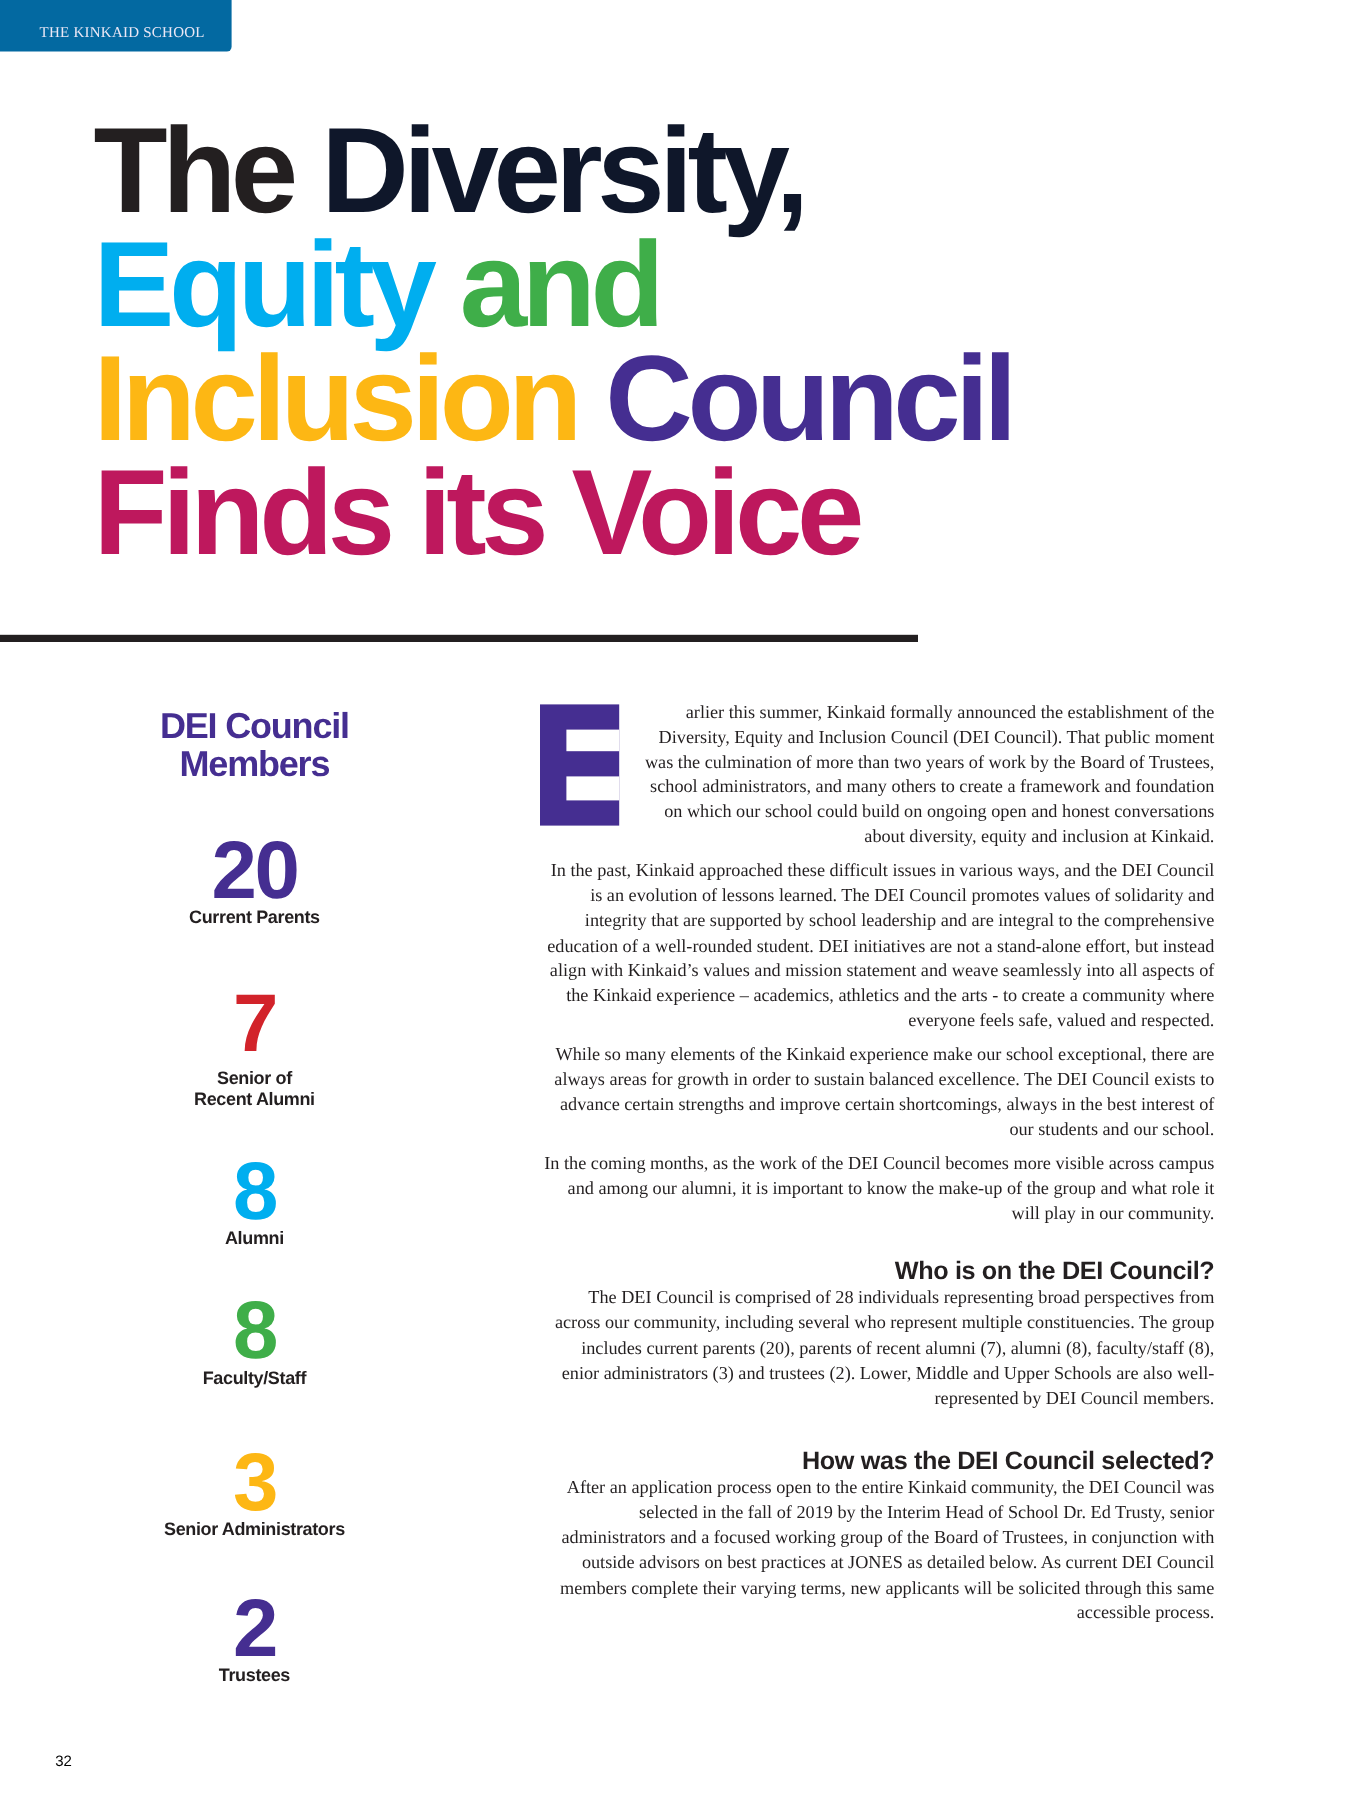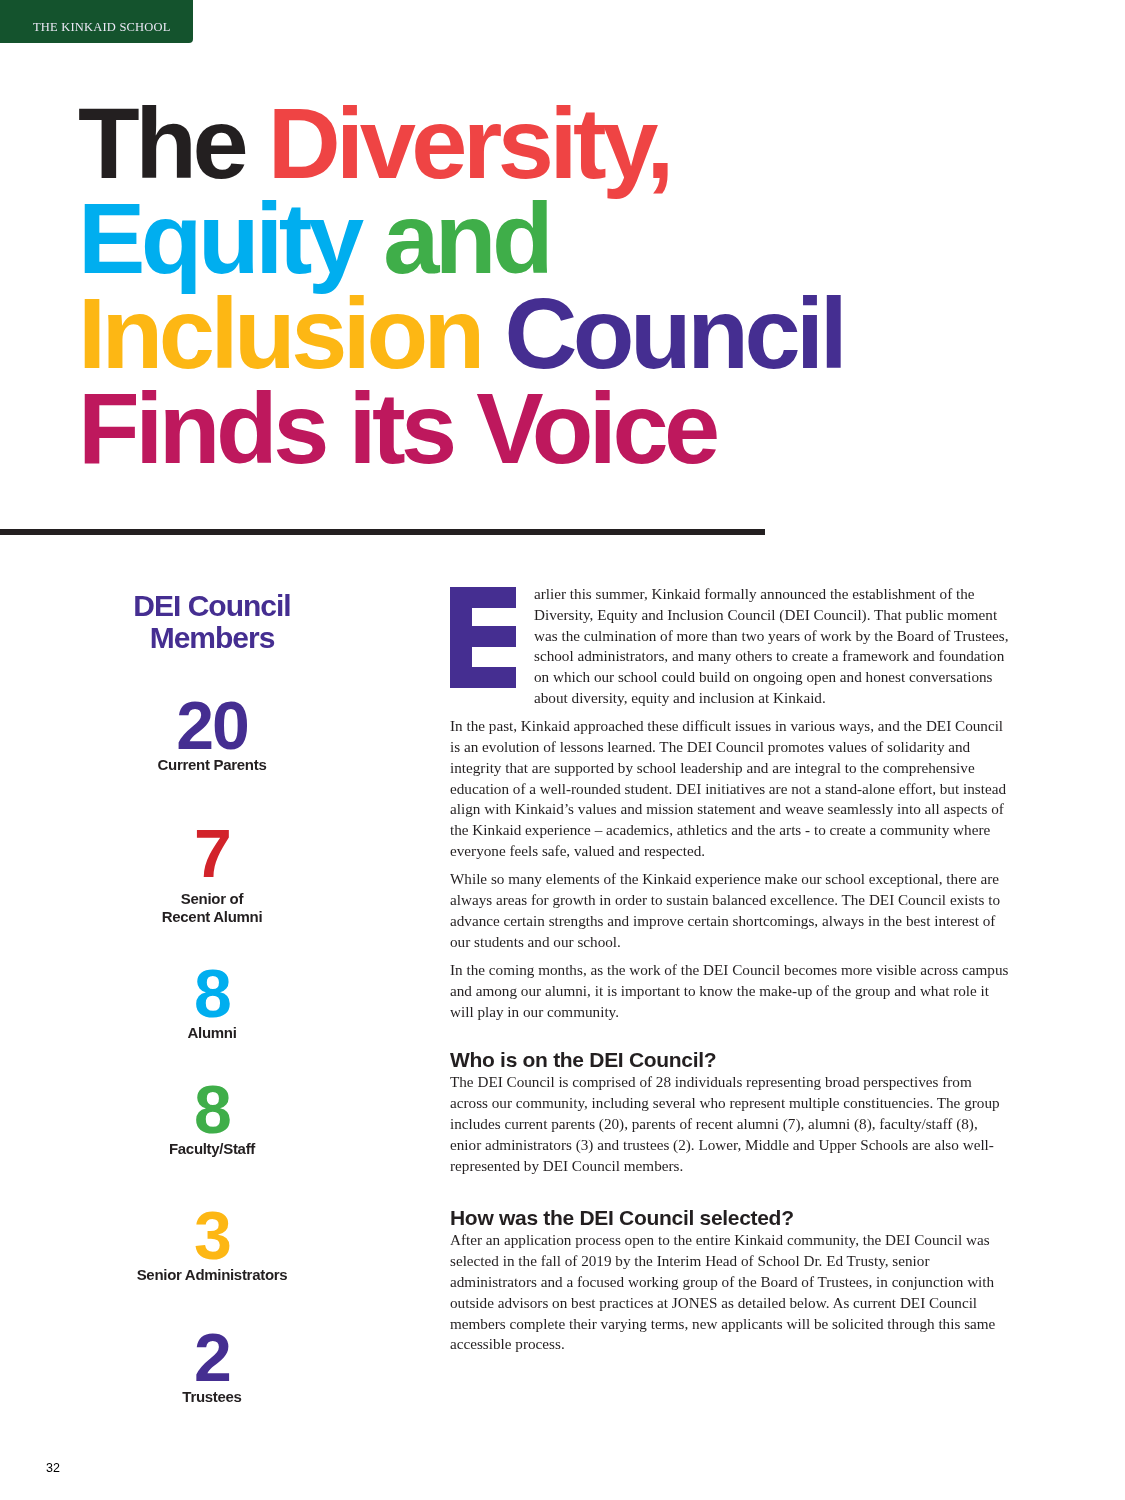--- a/index.html
+++ b/index.html
@@ -3,21 +3,21 @@
   <meta charset="utf-8">
   <style>
     html, body { margin: 0; padding: 0; }
     body {
       width: 1125px; height: 1500px; position: relative; overflow: hidden;
       background: #ffffff; color: #231f20;
       font-family: "Liberation Serif", serif;
     }
     .tag {
       position: absolute; left: 0; top: 0; width: 193px; height: 43px;
-      background: #14532d; border-bottom-right-radius: 4px;
+      background: #0369a1; border-bottom-right-radius: 4px;
       color: #ece8f6; font-family: "Liberation Serif", serif;
       font-size: 12.5px; letter-spacing: 0.2px;
       display: flex; align-items: center; padding-left: 33px; box-sizing: border-box;
       padding-top: 12px;
     }
     .headline {
       position: absolute; left: 78px; top: 96px; margin: 0;
       font-family: "Liberation Sans", sans-serif; font-weight: 700;
       font-size: 101px; line-height: 95px; letter-spacing: -4.5px;
       color: #231f20;
@@ -43,20 +43,21 @@
     }
     .stat-label {
       display: block; font-weight: 700; font-size: 15px; line-height: 18px;
       color: #231f20; letter-spacing: -0.3px;
     }
     
     .article {
       position: absolute; left: 450px; top: 584px; width: 562px;
       font-family: "Liberation Serif", serif; font-size: 15.2px; line-height: 20.8px;
       color: #231f20;
+      text-align: right;
     }
     .article p { margin: 0 0 7.5px 0; }
     .dropcap {
       float: left; width: 66px; height: 101px; margin: 3px 18px 0 0;
       background: #452e91; position: relative;
     }
     .dropcap::before, .dropcap::after {
       content: ""; position: absolute; left: 22px; right: 0; background: #fff;
     }
     .dropcap::before { top: 21px; height: 18px; }
@@ -73,21 +74,21 @@
   </style>
 </head>
 <body>
 
 <div class="tag">
   <span>THE KINKAID SCHOOL</span>
 </div>
 
 <h1 class="headline">
   <span class="line">
-    <span style="color: rgb(35, 31, 32);">The </span><span style="color: #ef4444;">Diversity,</span>
+    <span style="color: rgb(35, 31, 32);">The </span><span style="color: #0f172a;">Diversity,</span>
   </span>
   <span class="line">
     <span style="color: rgb(0, 174, 239);">Equity </span><span style="color: rgb(63, 174, 73);">and</span>
   </span>
   <span class="line">
     <span style="color: rgb(253, 183, 20);">Inclusion </span><span style="color: rgb(69, 46, 145);">Council</span>
   </span>
   <span class="line">
     <span style="color: #be185d;">Finds its Voice</span>
   </span>

